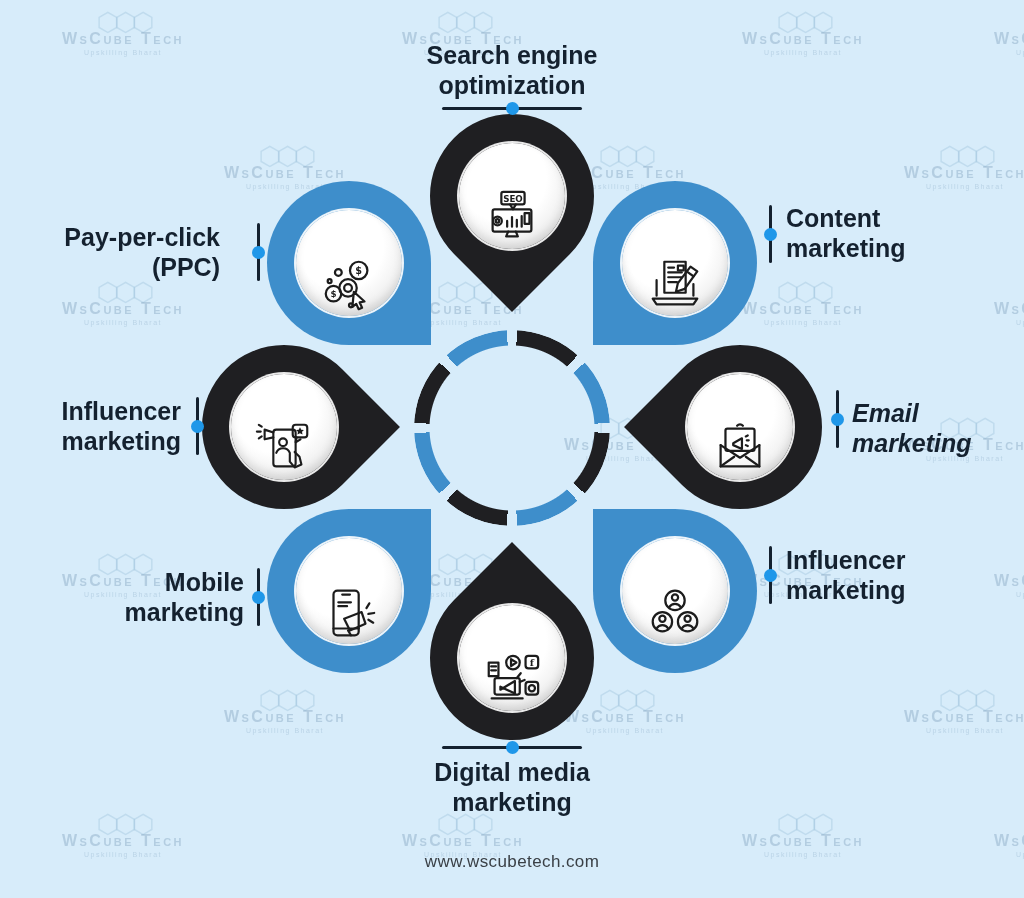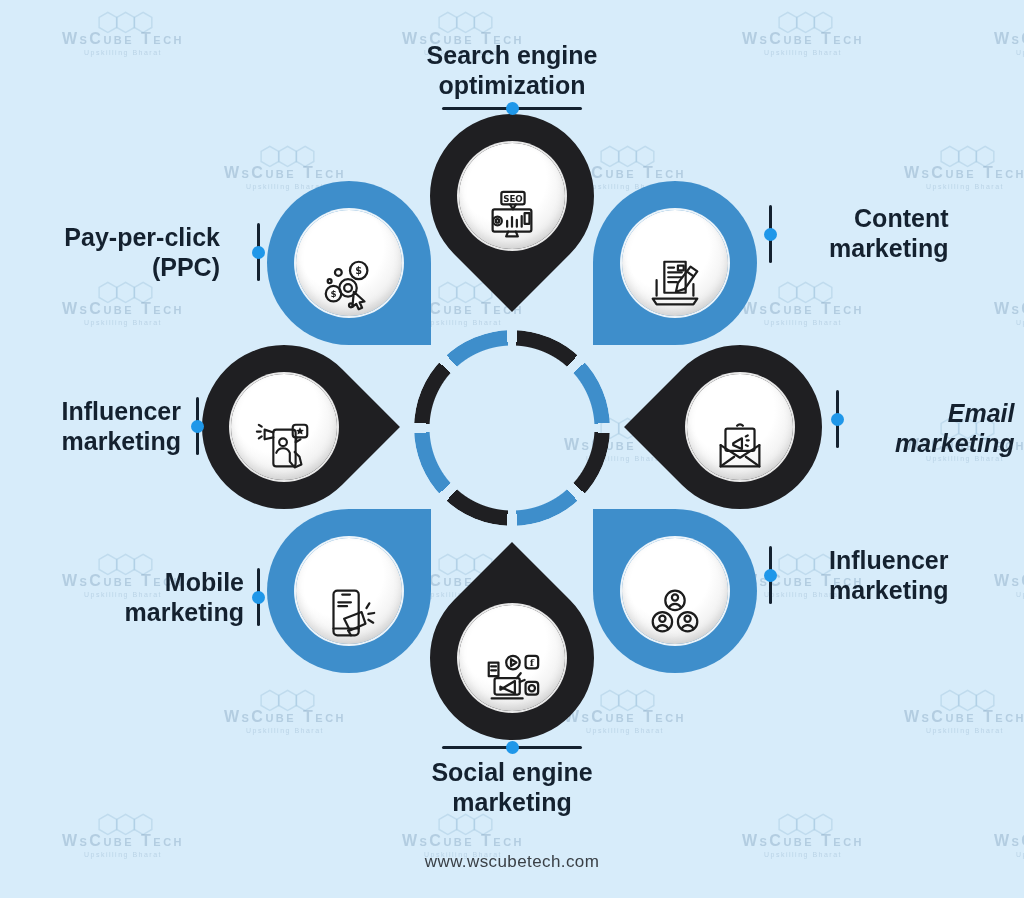--- a/index.html
+++ b/index.html
@@ -53,21 +53,21 @@
     mask:radial-gradient(circle closest-side,transparent 82px,#000 83px);}
   .center-circle{position:absolute;left:427px;top:343px;width:170px;height:170px;border-radius:50%;z-index:2;
     display:flex;align-items:center;justify-content:center;
     background:radial-gradient(circle at 45% 33%,#ffffff 42%,#f3f3f3 64%,#dadada 88%,#cbcbcb 100%);
     box-shadow:0 4px 10px rgba(0,0,0,0.15);}
   .center-title{font-size:27px;font-weight:bold;line-height:33px;text-align:center;color:#1b2533;white-space:pre-line;}
 
   
   .label{position:absolute;z-index:3;font-weight:bold;font-size:25px;line-height:30px;color:#14212f;white-space:pre-line;}
   .lbl-center{transform:translateX(-50%);text-align:center;}
-  .lbl-left{text-align:right;margin-left:43px;}
+  .lbl-left{text-align:left;}
   .lbl-right{text-align:right;}
   .connector-h{position:absolute;height:3px;background:#14212f;z-index:3;border-radius:2px;}
   .connector-v{position:absolute;width:3px;background:#14212f;z-index:3;border-radius:2px;}
   .dot{position:absolute;width:13px;height:13px;border-radius:50%;background:#1f97e9;z-index:4;}
 
   .footer-url{position:absolute;left:512px;top:852px;transform:translateX(-50%);z-index:3;
     font-size:17px;color:#3a4046;letter-spacing:0.4px;}
 </style>
 </head>
 <body>
@@ -354,21 +354,21 @@
   <div class="dot" style="left:251.5px;top:245.5px;"></div>
 
   <div class="label lbl-center" style="left:512px;top:40px;">Search engine
 optimization</div>
   <div class="label lbl-left" style="left:786px;top:203px;">Content
 marketing</div>
   <div class="label lbl-left" style="left:852px;top:398px;font-style:italic;">Email
 marketing</div>
   <div class="label lbl-left" style="left:786px;top:545px;">Influencer
 marketing</div>
-  <div class="label lbl-center" style="left:512px;top:757px;">Social engine
+  <div class="label lbl-center" style="left:512px;top:757px;">Digital media
 marketing</div>
   <div class="label lbl-right" style="right:780px;top:567px;">Mobile
 marketing</div>
   <div class="label lbl-right" style="right:843px;top:396px;">Influencer
 marketing</div>
   <div class="label lbl-right" style="right:804px;top:222px;">Pay-per-click
 (PPC)</div>
 
   <div class="footer-url">www.wscubetech.com</div>
 </div>

